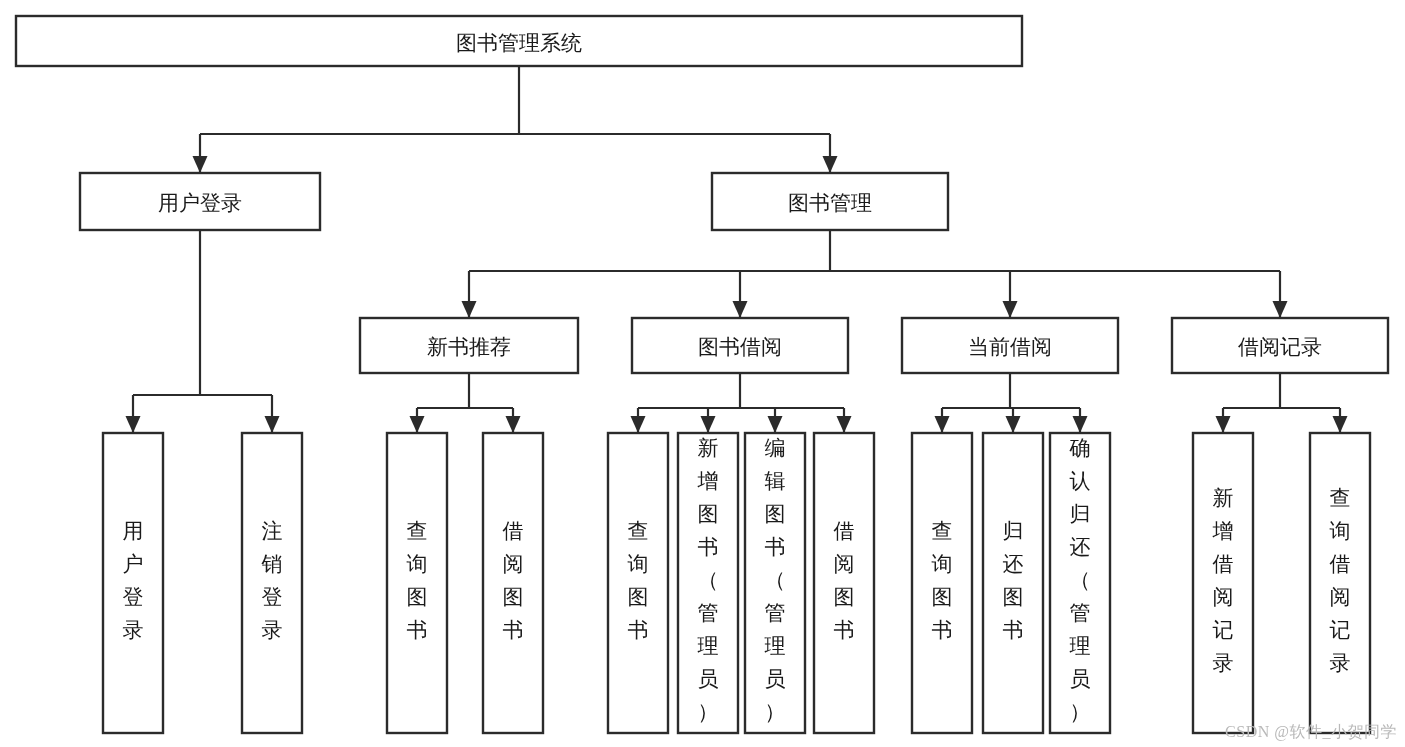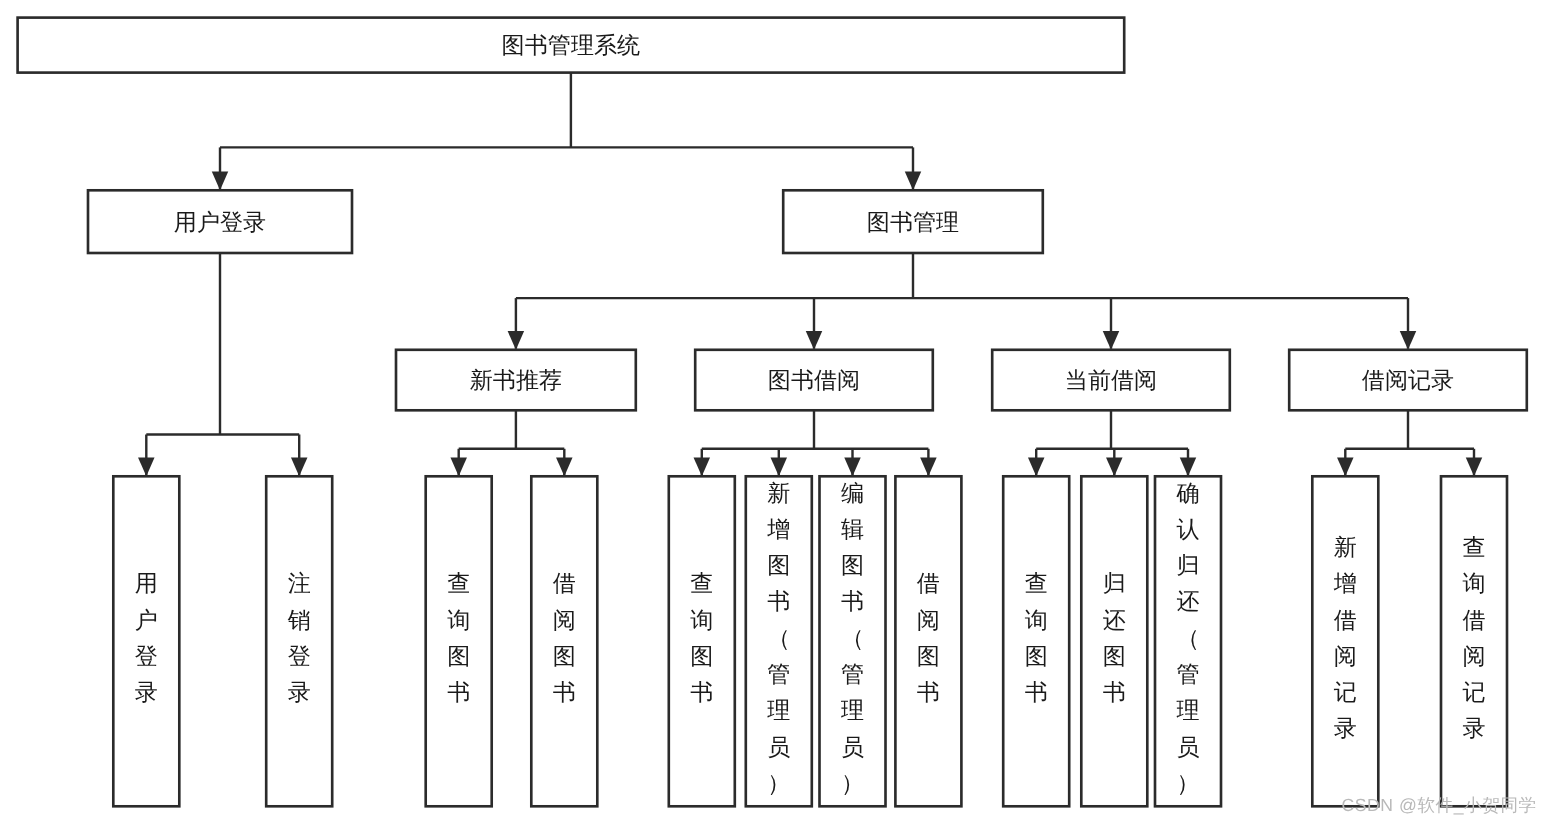--- a/index.html
+++ b/index.html
@@ -54,21 +54,21 @@
   .arrow-head {
     fill: #2b2b2b;
     stroke: none;
   }
   .watermark-text {
     position: absolute;
     right: 8px;
     bottom: 4px;
     color: #b9b9b9;
     font-size: 16px;
-    font-family: Liberation Sans, sans-serif;
+    font-family: Liberation Serif, serif;
     white-space: nowrap;
     letter-spacing: 0.5px;
     user-select: none;
   }
 </style>
 </head>
 <body>
 
 <div id="diagram-root">
   <svg class="diagram-canvas" viewBox="0 0 1405 747" xmlns="http://www.w3.org/2000/svg">

